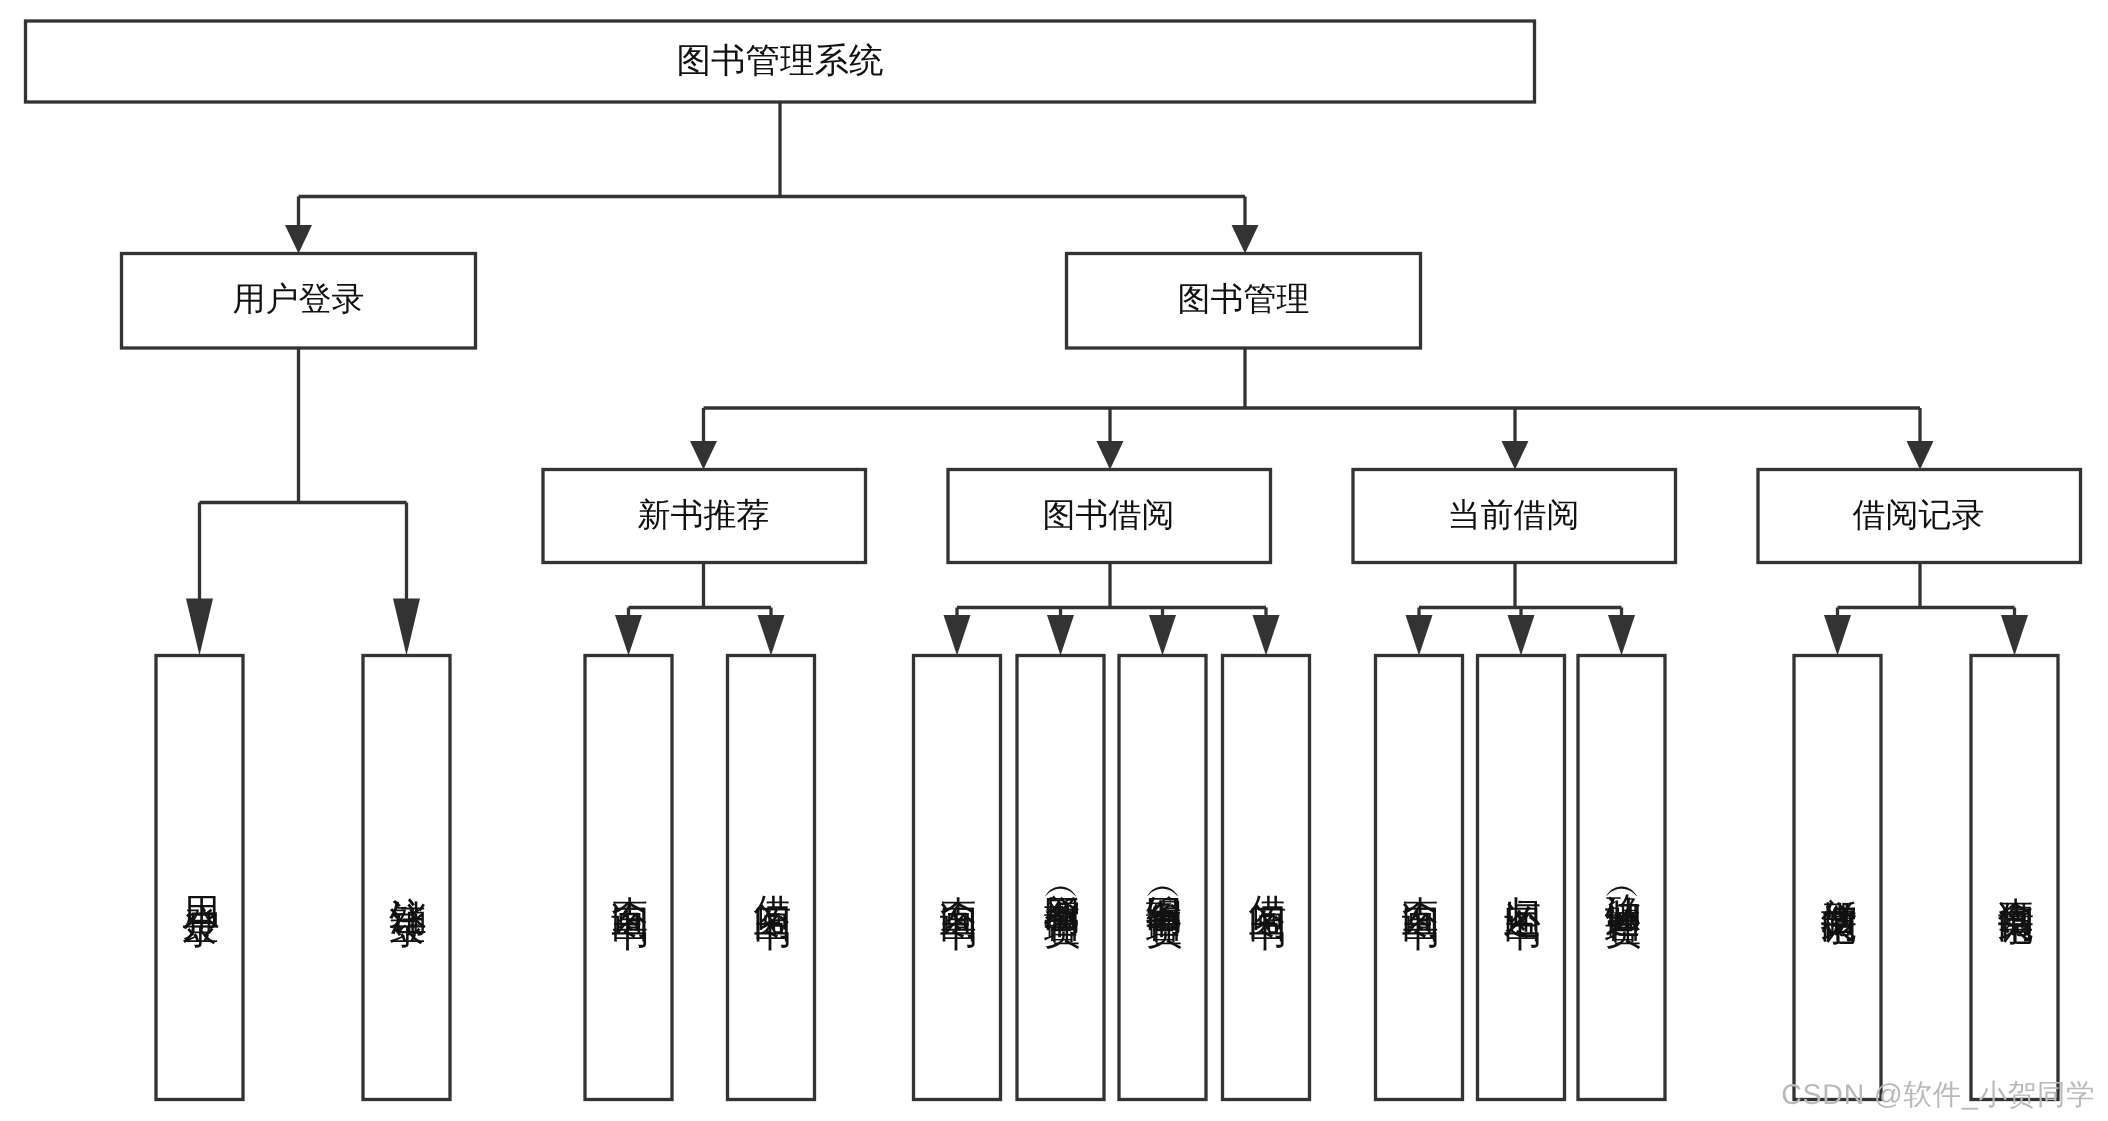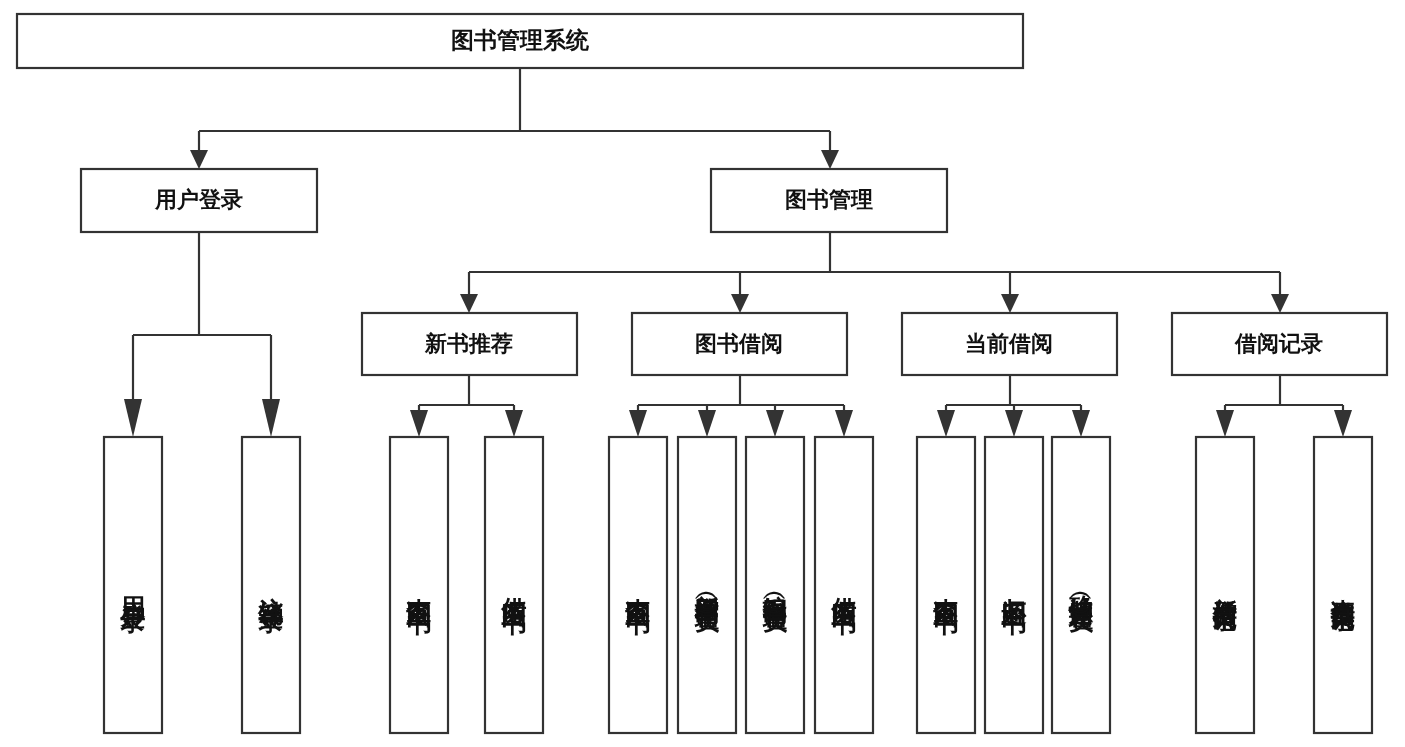--- a/index.html
+++ b/index.html
@@ -9,21 +9,20 @@
   }
   body {
     font-family: "Liberation Sans", "DejaVu Sans", sans-serif;
   }
   #diagram-root {
     position: relative;
     width: 1405px;
     height: 747px;
     background: #ffffff;
     overflow: hidden;
-    font-weight: bold;
   }
   svg.diagram {
     position: absolute;
     left: 0;
     top: 0;
     width: 1405px;
     height: 747px;
   }
   .node-box {
     fill: #ffffff;
@@ -200,14 +199,15 @@
   <div class="leaf-label" style="left:746px; top:437px; width:58px; height:296px; font-size:24px; letter-spacing:2px;">编辑图书（管理员）</div>
   <div class="leaf-label" style="left:815px; top:437px; width:58px; height:296px;">借阅图书</div>
 
   <div class="leaf-label" style="left:917px; top:437px; width:58px; height:296px;">查询图书</div>
   <div class="leaf-label" style="left:985px; top:437px; width:58px; height:296px;">归还图书</div>
   <div class="leaf-label" style="left:1052px; top:437px; width:58px; height:296px; font-size:24px; letter-spacing:2px;">确认归还（管理员）</div>
 
   <div class="leaf-label" style="left:1196px; top:437px; width:58px; height:296px; font-size:24px; letter-spacing:2px;">新增借阅记录</div>
   <div class="leaf-label" style="left:1314px; top:437px; width:58px; height:296px; font-size:24px; letter-spacing:2px;">查询借阅记录</div>
 
+  <div class="watermark">CSDN @软件_小贺同学</div>
 
 </div>
 
 </body></html>

